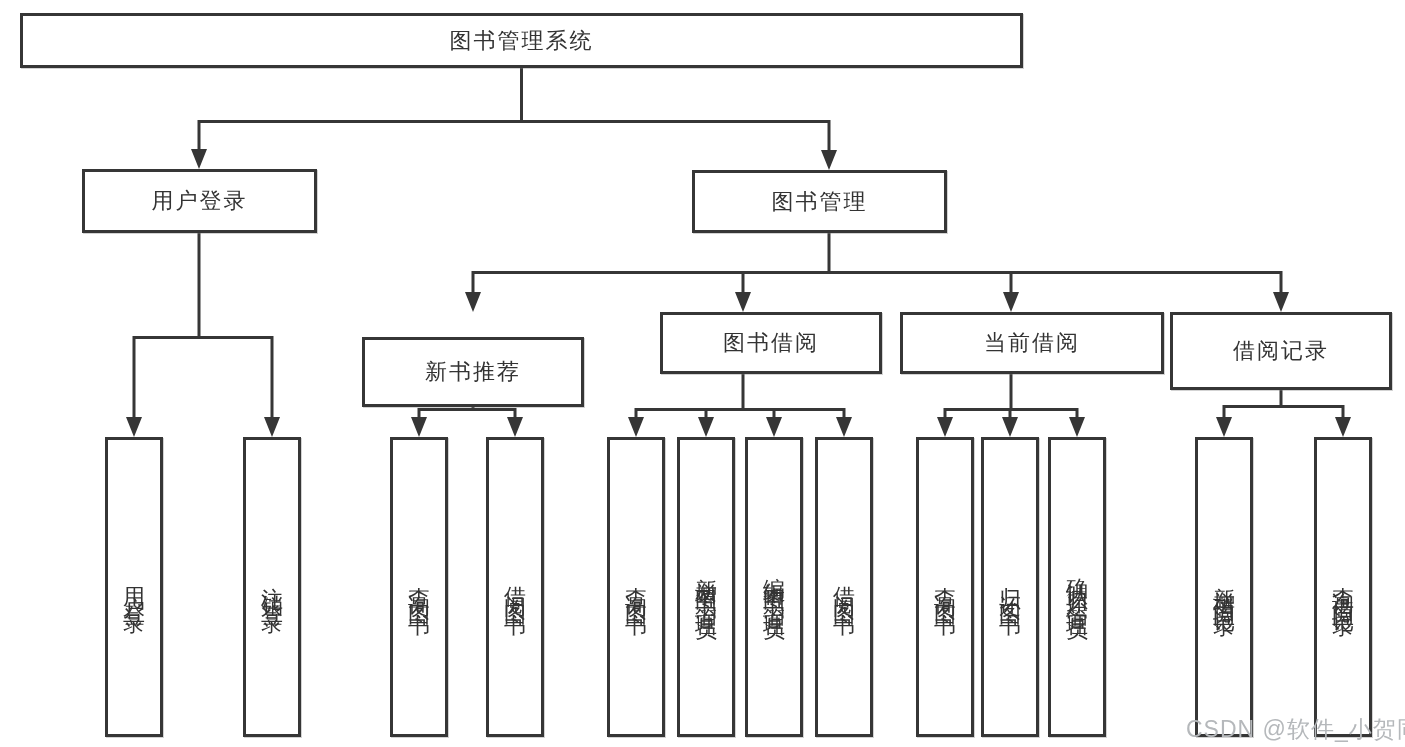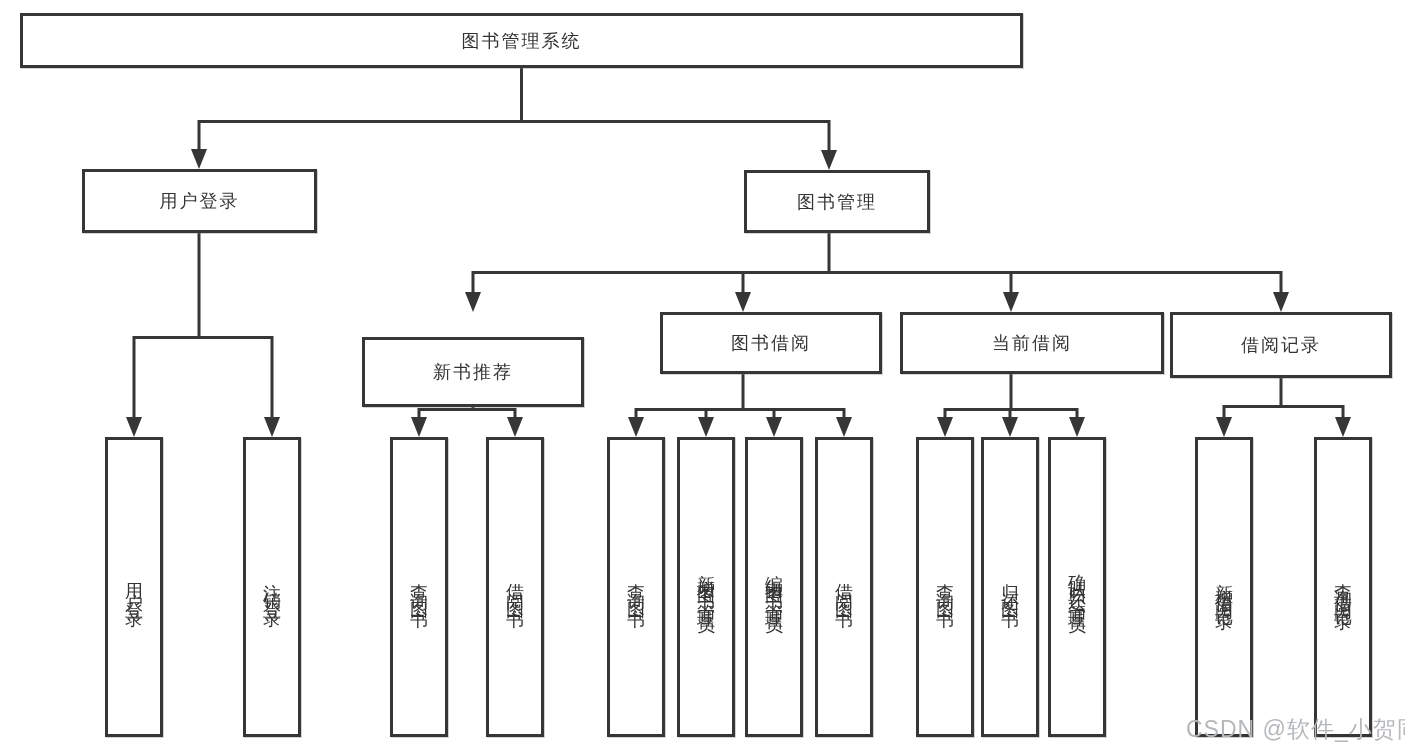--- a/index.html
+++ b/index.html
@@ -28,21 +28,21 @@
   }
   .box {
     position: absolute;
     box-sizing: border-box;
     border: 3px solid #363636;
     background: #ffffff;
     color: #333333;
     display: flex;
     align-items: center;
     justify-content: center;
-    font-size: 18px;
+    font-size: 22px;
     line-height: 1;
     box-shadow: 1px 1px 0 rgba(130,130,130,0.35);
   }
   .hbox {
     letter-spacing: 2px;
   }
   .vbox {
     writing-mode: vertical-rl;
     text-orientation: mixed;
   }
@@ -92,26 +92,26 @@
       M937 417 H953 L945 437 Z
       M1002 417 H1018 L1010 437 Z
       M1069 417 H1085 L1077 437 Z
       M1216 417 H1232 L1224 437 Z
       M1335 417 H1351 L1343 437 Z"></path>
   </svg>
 
   <div class="box hbox" style="left:20px; top:13px; width:1003px; height:55px;">图书管理系统</div>
 
   <div class="box hbox" style="left:82px; top:169px; width:235px; height:64px;">用户登录</div>
-  <div class="box hbox" style="left:744px; top:170px; width:186px; height:63px;">图书管理</div>
+  <div class="box hbox" style="left:692px; top:170px; width:255px; height:63px;">图书管理</div>
 
   <div class="box hbox" style="left:362px; top:312px; width:222px; height:70px;margin-top:25px;">新书推荐</div>
   <div class="box hbox" style="left:660px; top:312px; width:222px; height:62px;">图书借阅</div>
   <div class="box hbox" style="left:900px; top:312px; width:264px; height:62px;">当前借阅</div>
-  <div class="box hbox" style="left:1170px; top:312px; width:222px; height:66px;">借阅记录</div>
+  <div class="box hbox" style="left:1170px; top:312px; width:222px; height:78px;">借阅记录</div>
 
   <div class="box vbox gap-lg" style="left:105px; top:437px; width:58px; height:300px;">用户登录</div>
   <div class="box vbox gap-lg" style="left:243px; top:437px; width:58px; height:300px;">注销登录</div>
 
   <div class="box vbox gap-lg" style="left:390px; top:437px; width:58px; height:300px;">查询图书</div>
   <div class="box vbox gap-lg" style="left:486px; top:437px; width:58px; height:300px;">借阅图书</div>
 
   <div class="box vbox gap-lg" style="left:607px; top:437px; width:58px; height:300px;">查询图书</div>
   <div class="box vbox gap-sm" style="left:677px; top:437px; width:58px; height:300px;">新增图书（管理员）</div>
   <div class="box vbox gap-sm" style="left:745px; top:437px; width:58px; height:300px;">编辑图书（管理员）</div>

